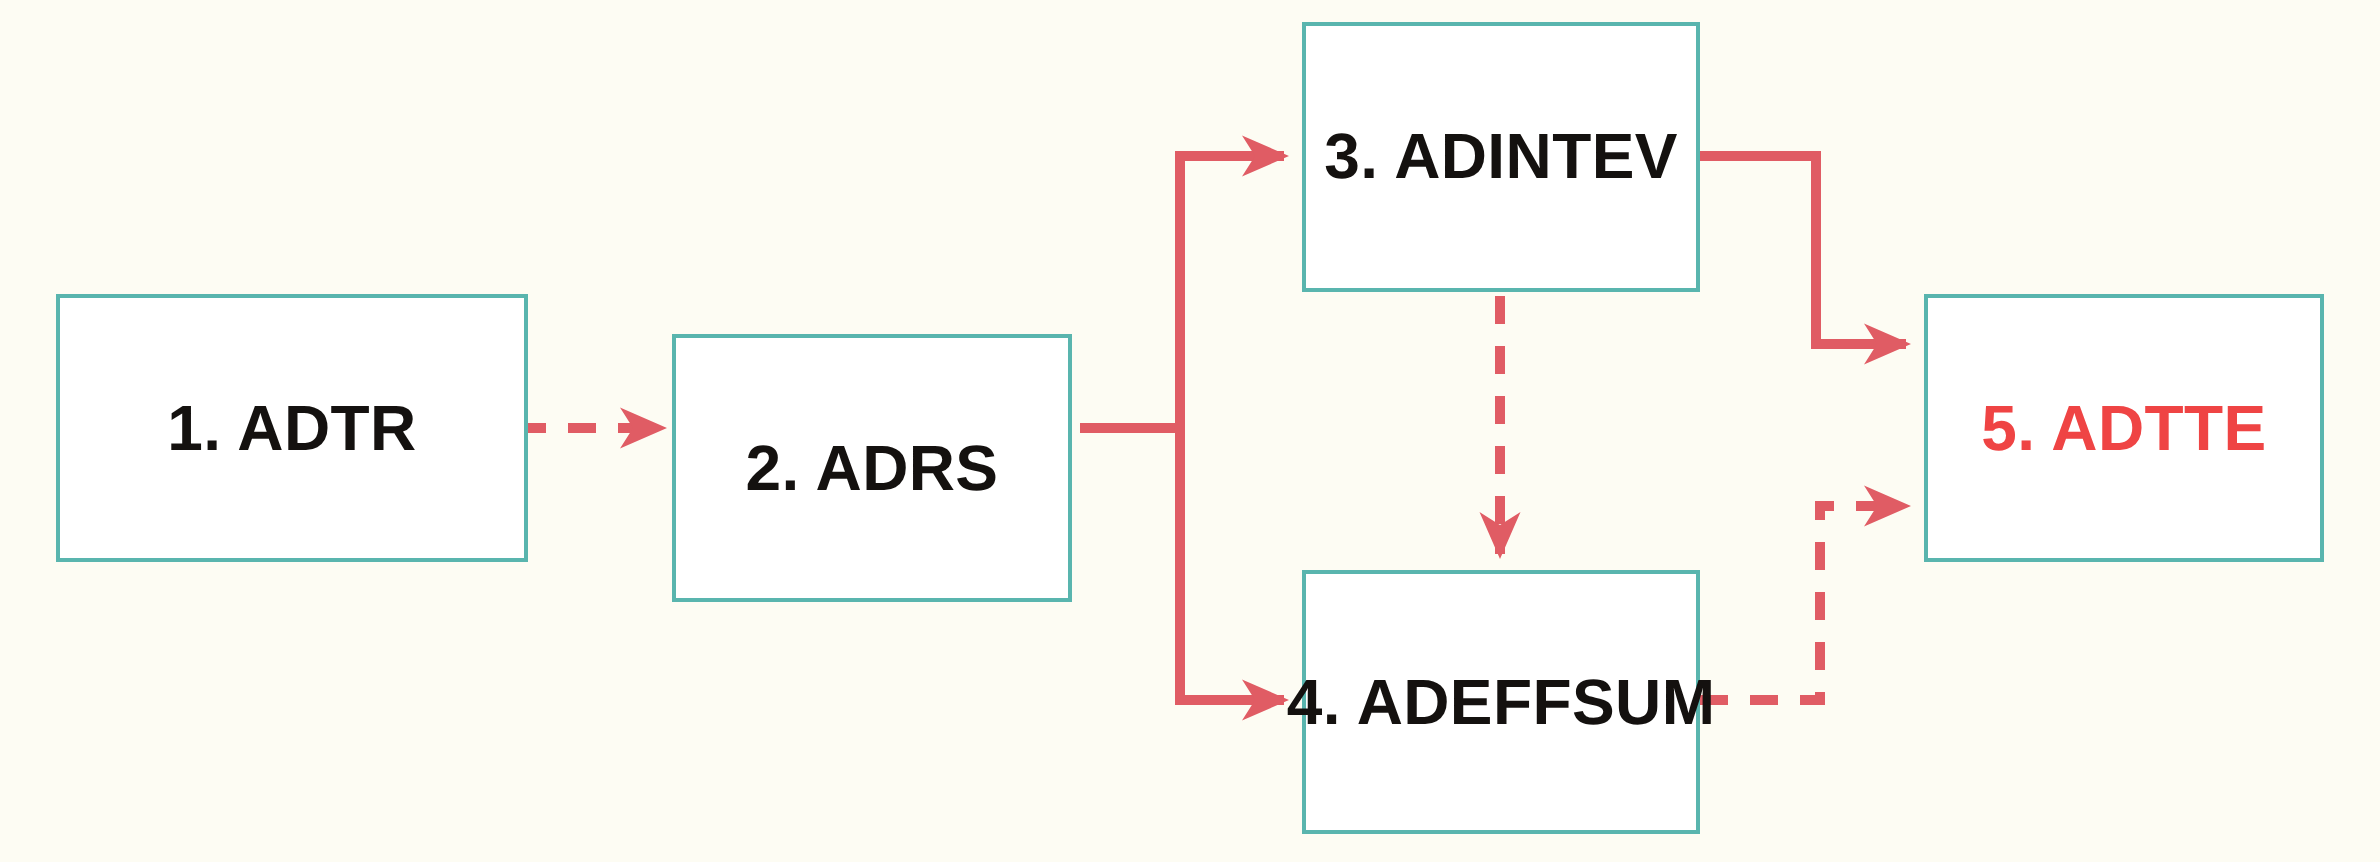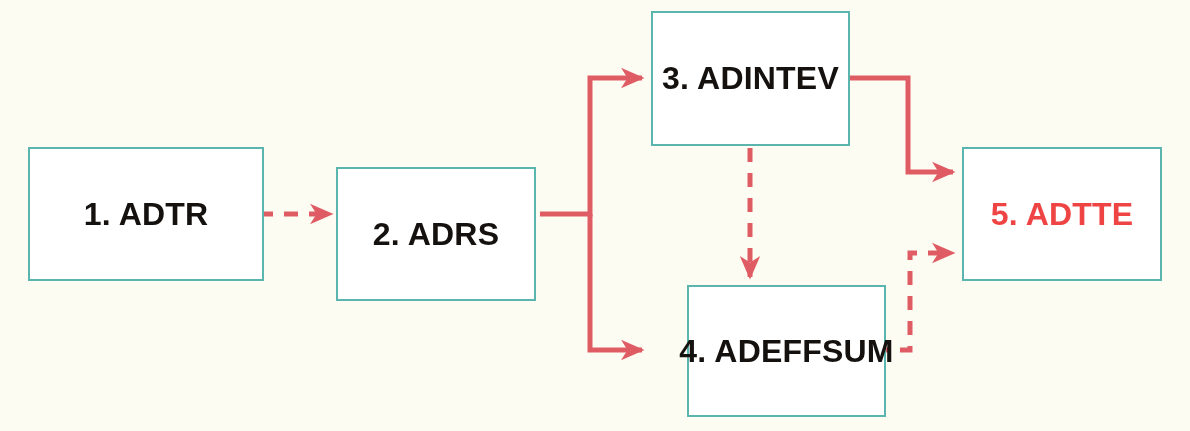--- a/index.html
+++ b/index.html
@@ -79,21 +79,21 @@
   </div>
 
   <div class="node" style="left: 336px; top: 147px; width: 200px; height: 134px; background: rgb(255, 255, 255); border-color: rgb(89, 181, 174); margin-top: 20px;">
     <span class="node-label" style="color: rgb(20, 17, 15);">2. ADRS</span>
   </div>
 
   <div class="node" style="left: 651px; top: 11px; width: 199px; height: 135px; background: rgb(255, 255, 255); border-color: rgb(89, 181, 174);">
     <span class="node-label" style="color: rgb(20, 17, 15);">3. ADINTEV</span>
   </div>
 
-  <div class="node" style="left: 651px; top: 285px; width: 199px; height: 132px; background: rgb(255, 255, 255); border-color: rgb(89, 181, 174); margin-left: 36px;">
+  <div class="node" style="left: 651px; top: 285px; width: 199px; height: 132px; background: rgb(255, 255, 255); border-color: rgb(89, 181, 174);">
     <span class="node-label" style="color: rgb(20, 17, 15);">4. ADEFFSUM</span>
   </div>
 
   <div class="node" style="left: 962px; top: 147px; width: 200px; height: 134px; background: rgb(255, 255, 255); border-color: rgb(89, 181, 174);">
     <span class="node-label" style="color: #ef4444;">5. ADTTE</span>
   </div>
 
 </div>
 
 </body></html>

